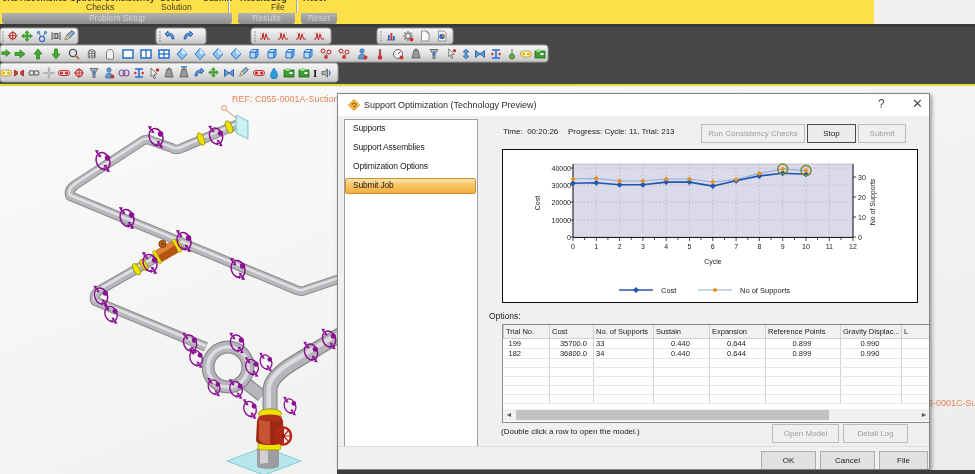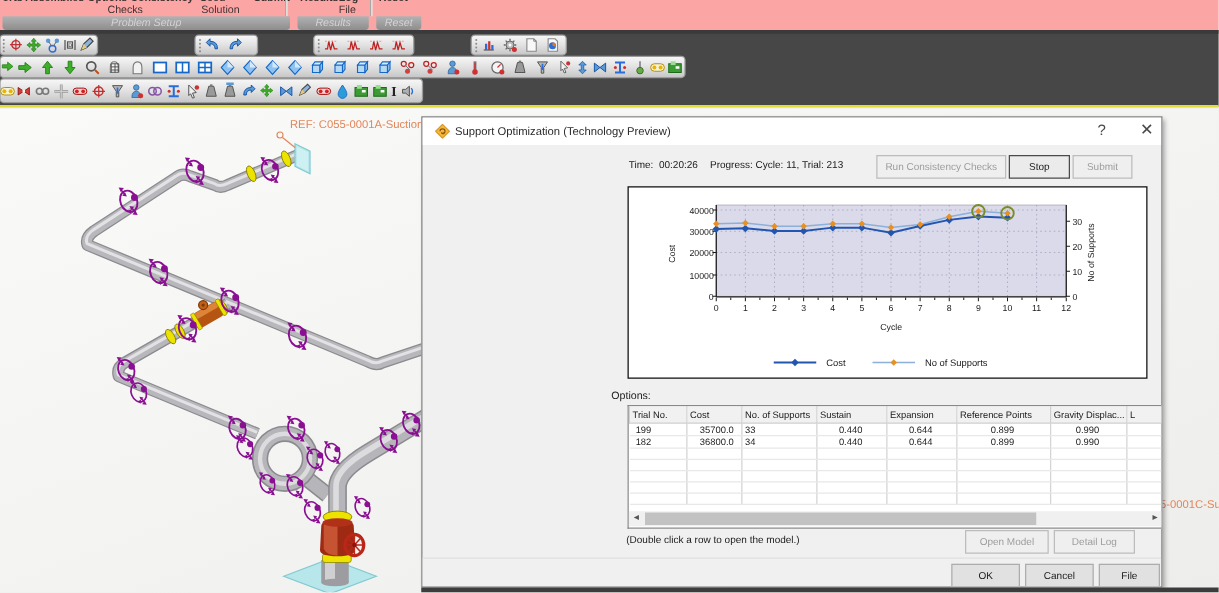--- a/index.html
+++ b/index.html
@@ -1,19 +1,19 @@
 <!DOCTYPE html>
 <html><head>
 <meta charset="utf-8">
 <style>
 html,body{margin:0;padding:0;}
 body{width:975px;height:474px;overflow:hidden;position:relative;font-family:"Liberation Sans",sans-serif;background:#f0f0ef;}
-#ribbon{position:absolute;left:0;top:0;width:975px;height:24px;background:#fca5a5;overflow:hidden;}
+#ribbon{position:absolute;left:0;top:0;width:874px;height:24px;background:#fde047;overflow:hidden;}
 .rtxt{position:absolute;font-size:8.5px;color:#1a1a1a;white-space:nowrap;opacity:0.85;}
-.gbar{position:absolute;top:13px;height:11px;background:linear-gradient(#b2b2b2,#8d8d8d);border-radius:0 0 3px 3px;color:#d4d4d4;font-size:8.5px;text-align:center;line-height:11px;font-style:italic;}
+.gbar{position:absolute;top:13px;height:11px;background:linear-gradient(#b2b2b2,#8d8d8d);border-radius:0 0 3px 3px;color:#d4d4d4;font-size:8.5px;text-align:center;line-height:11px;}
 .vsep{position:absolute;top:0;width:1px;height:13px;background:#efefec;border-left:1px solid #a8a8a4;}
 #tbars{position:absolute;left:0;top:24px;width:975px;height:61px;background:#474747;}
 #vport{position:absolute;left:0;top:87px;width:975px;height:387px;background:linear-gradient(160deg,#fafaf9,#ededeb);}
 #yline{position:absolute;left:0;top:84px;width:975px;height:2px;background:#e0de35;}
 .reflbl{position:absolute;font-size:9px;color:#e2855a;white-space:nowrap;}
 #dlg{position:absolute;left:337px;top:93px;width:591px;height:375px;overflow:hidden;background:#f0f0f0;border:1px solid #848484;box-shadow:2px 2px 4px rgba(0,0,0,0.35);}
 #dlgtitle{position:absolute;left:0;top:0;width:100%;height:22px;background:#ffffff;}
 #dlgtitle .t{position:absolute;left:26px;top:6px;font-size:9px;color:#2b2b2b;}
 #dlgtitle .q{position:absolute;top:3px;font-size:12px;color:#4a4a4a;}
 .sideitem{position:absolute;left:8px;font-size:8.5px;color:#222;letter-spacing:-0.2px;}
@@ -576,20 +576,27 @@
 </div>
 <div id="dlg">
  <div id="dlgtitle">
   <svg style="position:absolute;left:10px;top:5px;" width="12" height="12">
         <path d="M6,0.5 L11.5,6 L6,11.5 L0.5,6 Z" fill="#f6b73c" stroke="#d89a28" stroke-width="1"></path>
         <path d="M4,6 A2,2 0 1 1 6,8 M6,8 L5,7 M6,8 L7,7.1" stroke="#8a5a10" stroke-width="1" fill="none"></path>
       </svg>
   <div class="t">Support Optimization (Technology Preview)</div>
   <div class="q" style="left:540px;">?</div>
   <div class="q" style="left:574px;font-size:13px;top:2px;">✕</div>
+ </div>
+ <div id="sidebar">
+  <div class="sideitem" style="top:3px;">Supports</div>
+  <div class="sideitem" style="top:22px;">Support Assemblies</div>
+  <div class="sideitem" style="top:41px;">Optimization Options</div>
+  <div id="subjob"></div>
+  <div class="sideitem" style="top:60px;z-index:2;">Submit Job</div>
  </div>
  <div class="dtext" style="left:165px;top:33px;">Time:&nbsp; 00:20:26</div>
  <div class="dtext" style="left:230px;top:33px;">Progress: Cycle: 11, Trial: 213</div>
  <div class="btn dis" style="left:363px;top:30px;width:102px;height:17px;line-height:17px;">Run Consistency Checks</div>
  <div class="btn" style="left:469px;top:30px;width:47px;height:17px;line-height:17px;border-color:#4a4a4a;background:#ebebeb;">Stop</div>
  <div class="btn dis" style="left:520px;top:30px;width:46px;height:17px;line-height:17px;">Submit</div>
  <div id="chartbox">
   <svg width="414" height="152" viewBox="502 148 414 152" xmlns="http://www.w3.org/2000/svg">
    <rect x="572" y="162" width="280" height="73" fill="#dadaea" stroke="#9a9aa8" stroke-width="0.5"></rect>
    <g stroke="#9898b2" stroke-width="0.55" stroke-dasharray="1.2 2.4">

